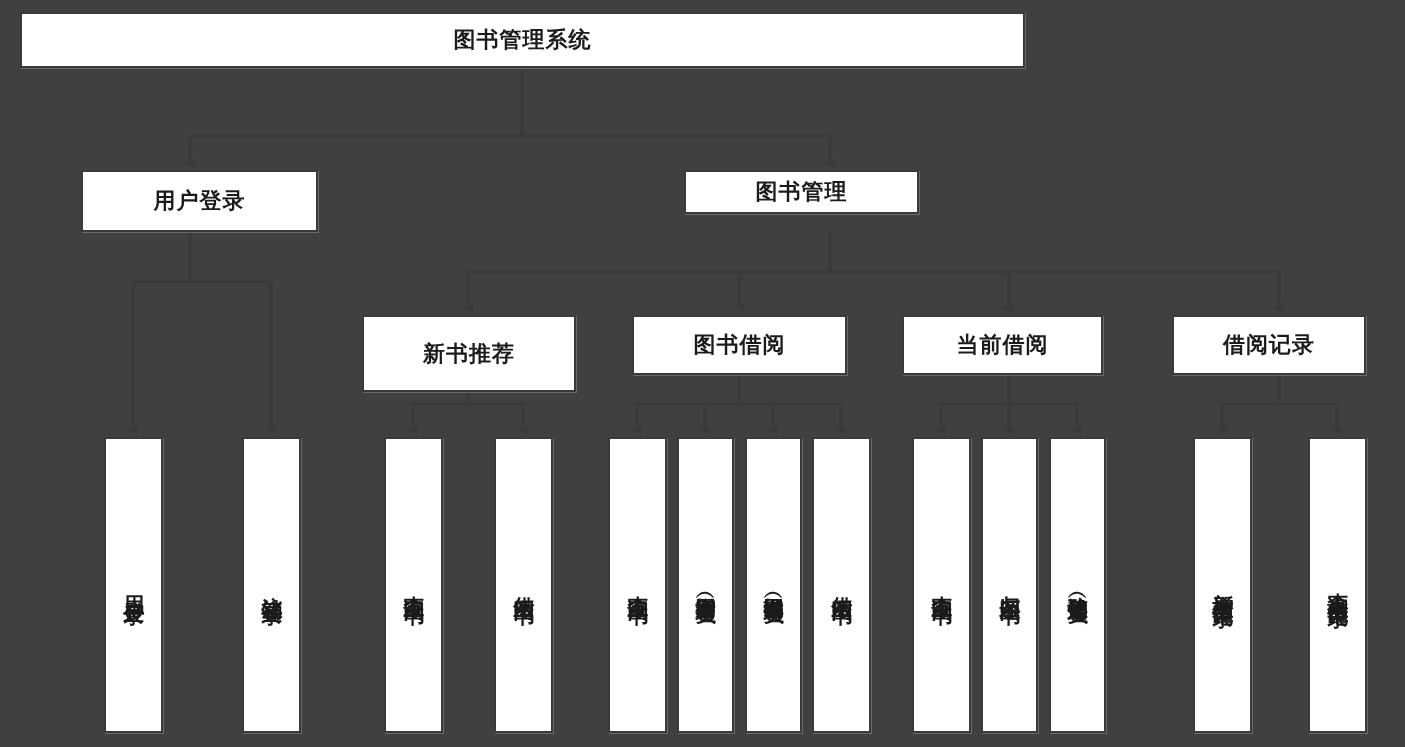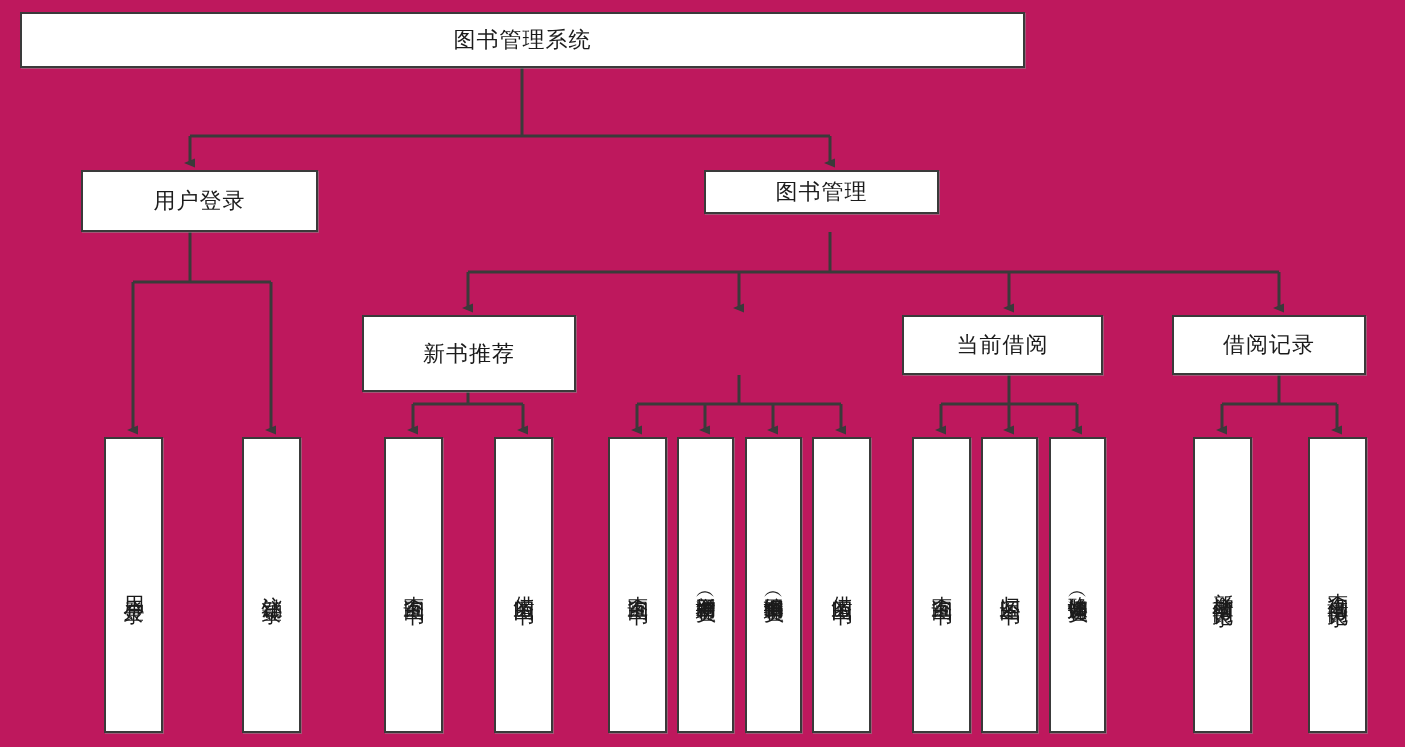--- a/index.html
+++ b/index.html
@@ -7,22 +7,23 @@
     padding: 0;
     background: #ffffff;
   }
   body {
     font-family: "Liberation Sans", "DejaVu Sans", sans-serif;
   }
   #stage {
     position: relative;
     width: 1405px;
     height: 747px;
-    background: #be185d;
+    background: #404040;
     overflow: hidden;
+    font-weight: bold;
   }
   #diagram-svg {
     position: absolute;
     left: 0;
     top: 0;
     width: 1405px;
     height: 747px;
   }
   .node-box {
     position: absolute;
@@ -129,27 +130,30 @@
     </g>
   </svg>
 
   <div class="node-box" style="left:20px; top:12px; width:1005px; height:56px;">
     <span class="node-label-h">图书管理系统</span>
   </div>
 
   <div class="node-box" style="left:81px; top:170px; width:237px; height:62px;">
     <span class="node-label-h">用户登录</span>
   </div>
-  <div class="node-box" style="left:704px; top:170px; width:235px; height:44px;padding-left:8px;">
+  <div class="node-box" style="left:684px; top:170px; width:235px; height:44px;padding-left:8px;">
     <span class="node-label-h">图书管理</span>
   </div>
 
   <div class="node-box" style="left:362px; top:315px; width:214px; height:77px;">
     <span class="node-label-h">新书推荐</span>
   </div>
+  <div class="node-box" style="left:632px; top:315px; width:215px; height:60px;">
+    <span class="node-label-h">图书借阅</span>
+  </div>
   <div class="node-box" style="left:902px; top:315px; width:201px; height:60px;">
     <span class="node-label-h">当前借阅</span>
   </div>
   <div class="node-box" style="left:1172px; top:315px; width:194px; height:60px;">
     <span class="node-label-h">借阅记录</span>
   </div>
 
   <div class="node-box" style="left:104px; top:437px; width:59px; height:296px;">
     <span class="node-label-v">用户登录</span>
   </div>

